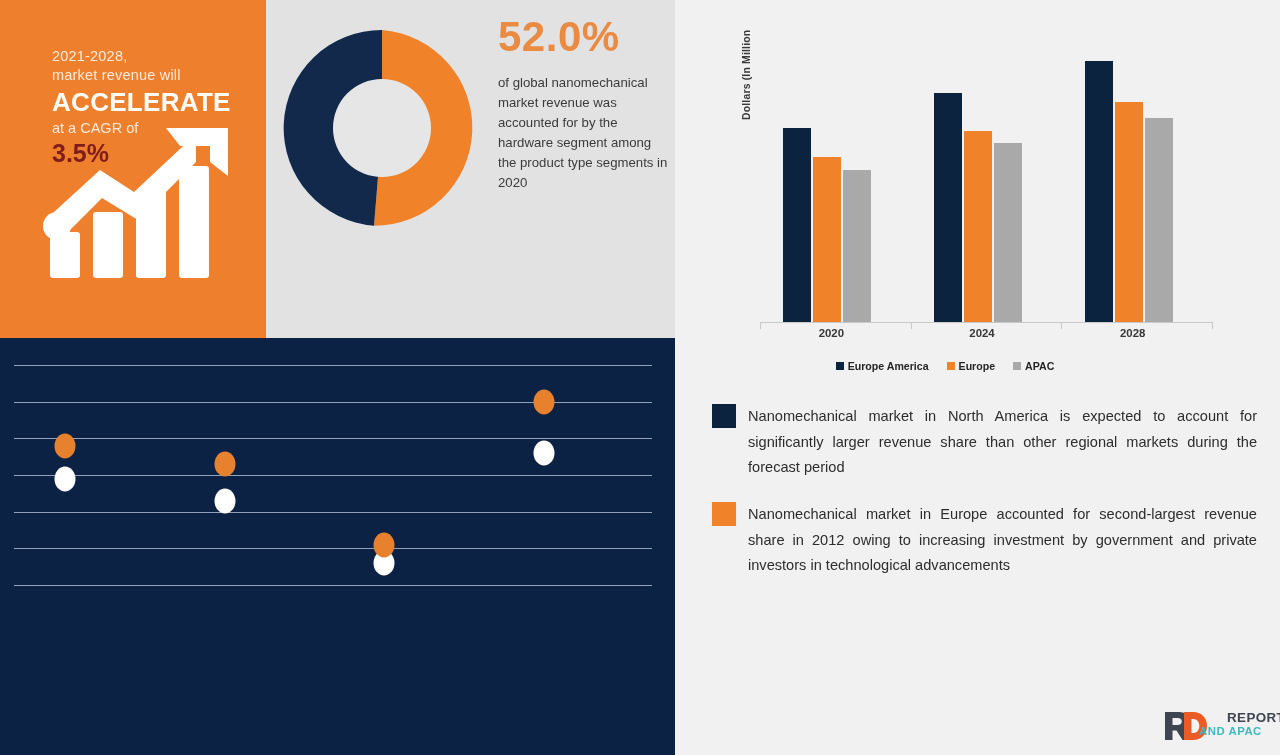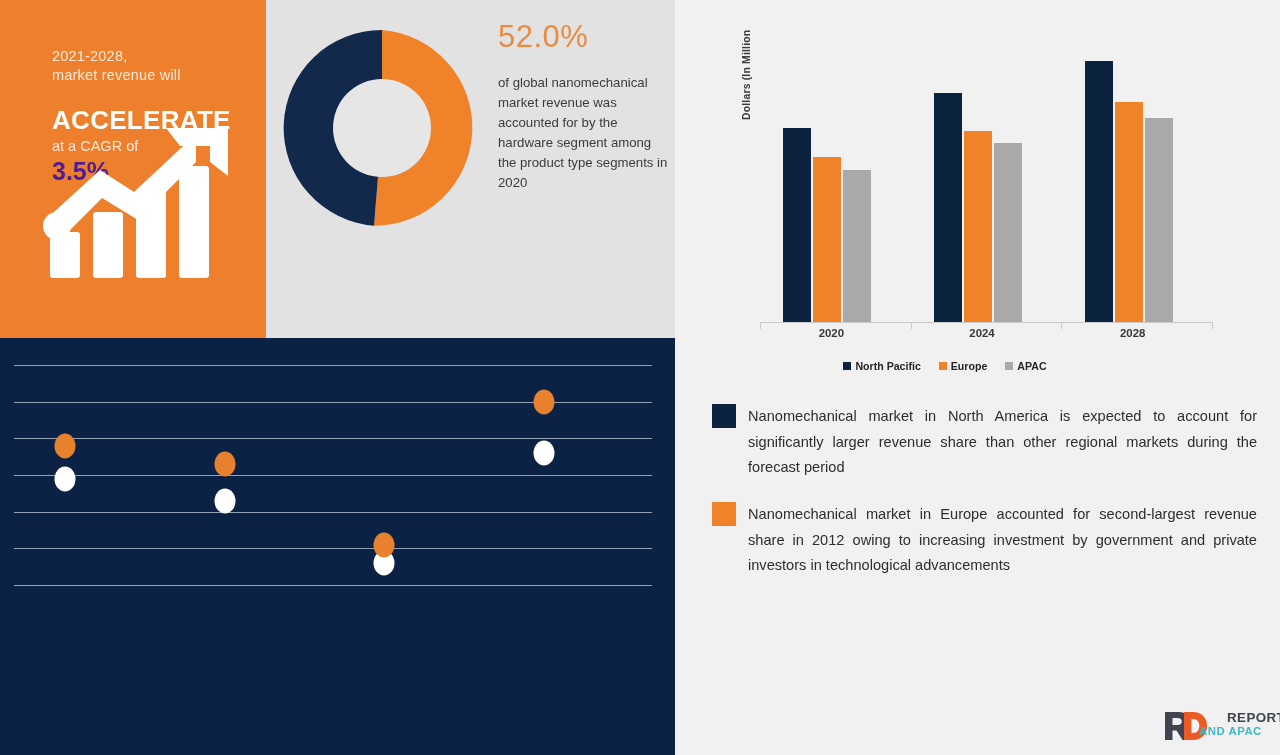--- a/index.html
+++ b/index.html
@@ -34,28 +34,28 @@
     color: #fdf4ea;
   }
   .acc-l1 { font-size: 14.5px; line-height: 19px; letter-spacing: .2px; color:#fbeada; }
   .acc-l2 { font-size: 14.5px; line-height: 19px; letter-spacing: .2px; color:#fbeada; }
   .acc-big {
     font-size: 26px;
     font-weight: bold;
     letter-spacing: .3px;
     line-height: 32px;
     color: #fffdfa;
-    margin-top: 19px;
+    margin-top: 1px;
   }
   .acc-l3 { font-size: 14.5px; line-height: 21px; color:#fbeada; }
   .acc-pct {
     font-size: 25px;
     font-weight: bold;
     line-height: 28px;
-    color: #4c1d95;
+    color: #7f1d1d;
   }
   #growth-icon {
     position: absolute;
     left: 38px;
     top: 128px;
     width: 198px;
     height: 150px;
   }
 
   
@@ -71,23 +71,23 @@
     left: 16px; top: 28px;
     width: 200px; height: 200px;
   }
   #donut-stat {
     position: absolute;
     left: 232px;
     top: 18px;
     width: 172px;
   }
   #donut-pct {
-    font-size: 31px;
+    font-size: 42px;
     color: #e98b42;
-    font-weight: normal;
+    font-weight: bold;
     letter-spacing: .5px;
     line-height: 38px;
   }
   #donut-desc {
     font-size: 13.2px;
     line-height: 20px;
     color: #3b3b3b;
     margin-top: 17px;
   }
   #donut-foot {
@@ -334,21 +334,21 @@
           <div class="bar ap" style="left: 469.667px; width: 28px; height: 204.207px; bottom: 68px; background: rgb(169, 169, 169);"></div>
           <div class="bar-tick" style="left: 386.333px;"></div>
           <div class="bar-tick" style="left: 537px;"></div>
         </div>
       <div id="bar-baseline"></div>
       <div id="bar-xcats">
           <div class="xcat" style="left: 156.333px;">2020</div>
           <div class="xcat" style="left: 307px;">2024</div>
           <div class="xcat" style="left: 457.667px;">2028</div>
         </div>
-      <div id="bar-legend"><span class="lg"><span class="sw" style="background: rgb(12, 35, 64);"></span><span>North Pacific</span></span><span class="lg"><span class="sw" style="background: rgb(240, 130, 41);"></span><span>Europe</span></span><span class="lg"><span class="sw" style="background: rgb(169, 169, 169);"></span><span>APAC</span></span></div>
+      <div id="bar-legend"><span class="lg"><span class="sw" style="background: rgb(12, 35, 64);"></span><span>Europe America</span></span><span class="lg"><span class="sw" style="background: rgb(240, 130, 41);"></span><span>Europe</span></span><span class="lg"><span class="sw" style="background: rgb(169, 169, 169);"></span><span>APAC</span></span></div>
     </div>
 
     <div class="note-row" style="left:37px; top:404px; width:545px;">
       <div class="note-sw" style="background:#0c2340"></div>
       <div class="note-txt">Nanomechanical market in North America is expected to account for significantly larger revenue share than other regional markets during the forecast period</div>
     </div>
 
     <div class="note-row" style="left:37px; top:502px; width:545px;">
       <div class="note-sw" style="background:#f08229"></div>
       <div class="note-txt">Nanomechanical market in Europe accounted for second-largest revenue share in 2012 owing to increasing investment by government and private investors in technological advancements</div>

